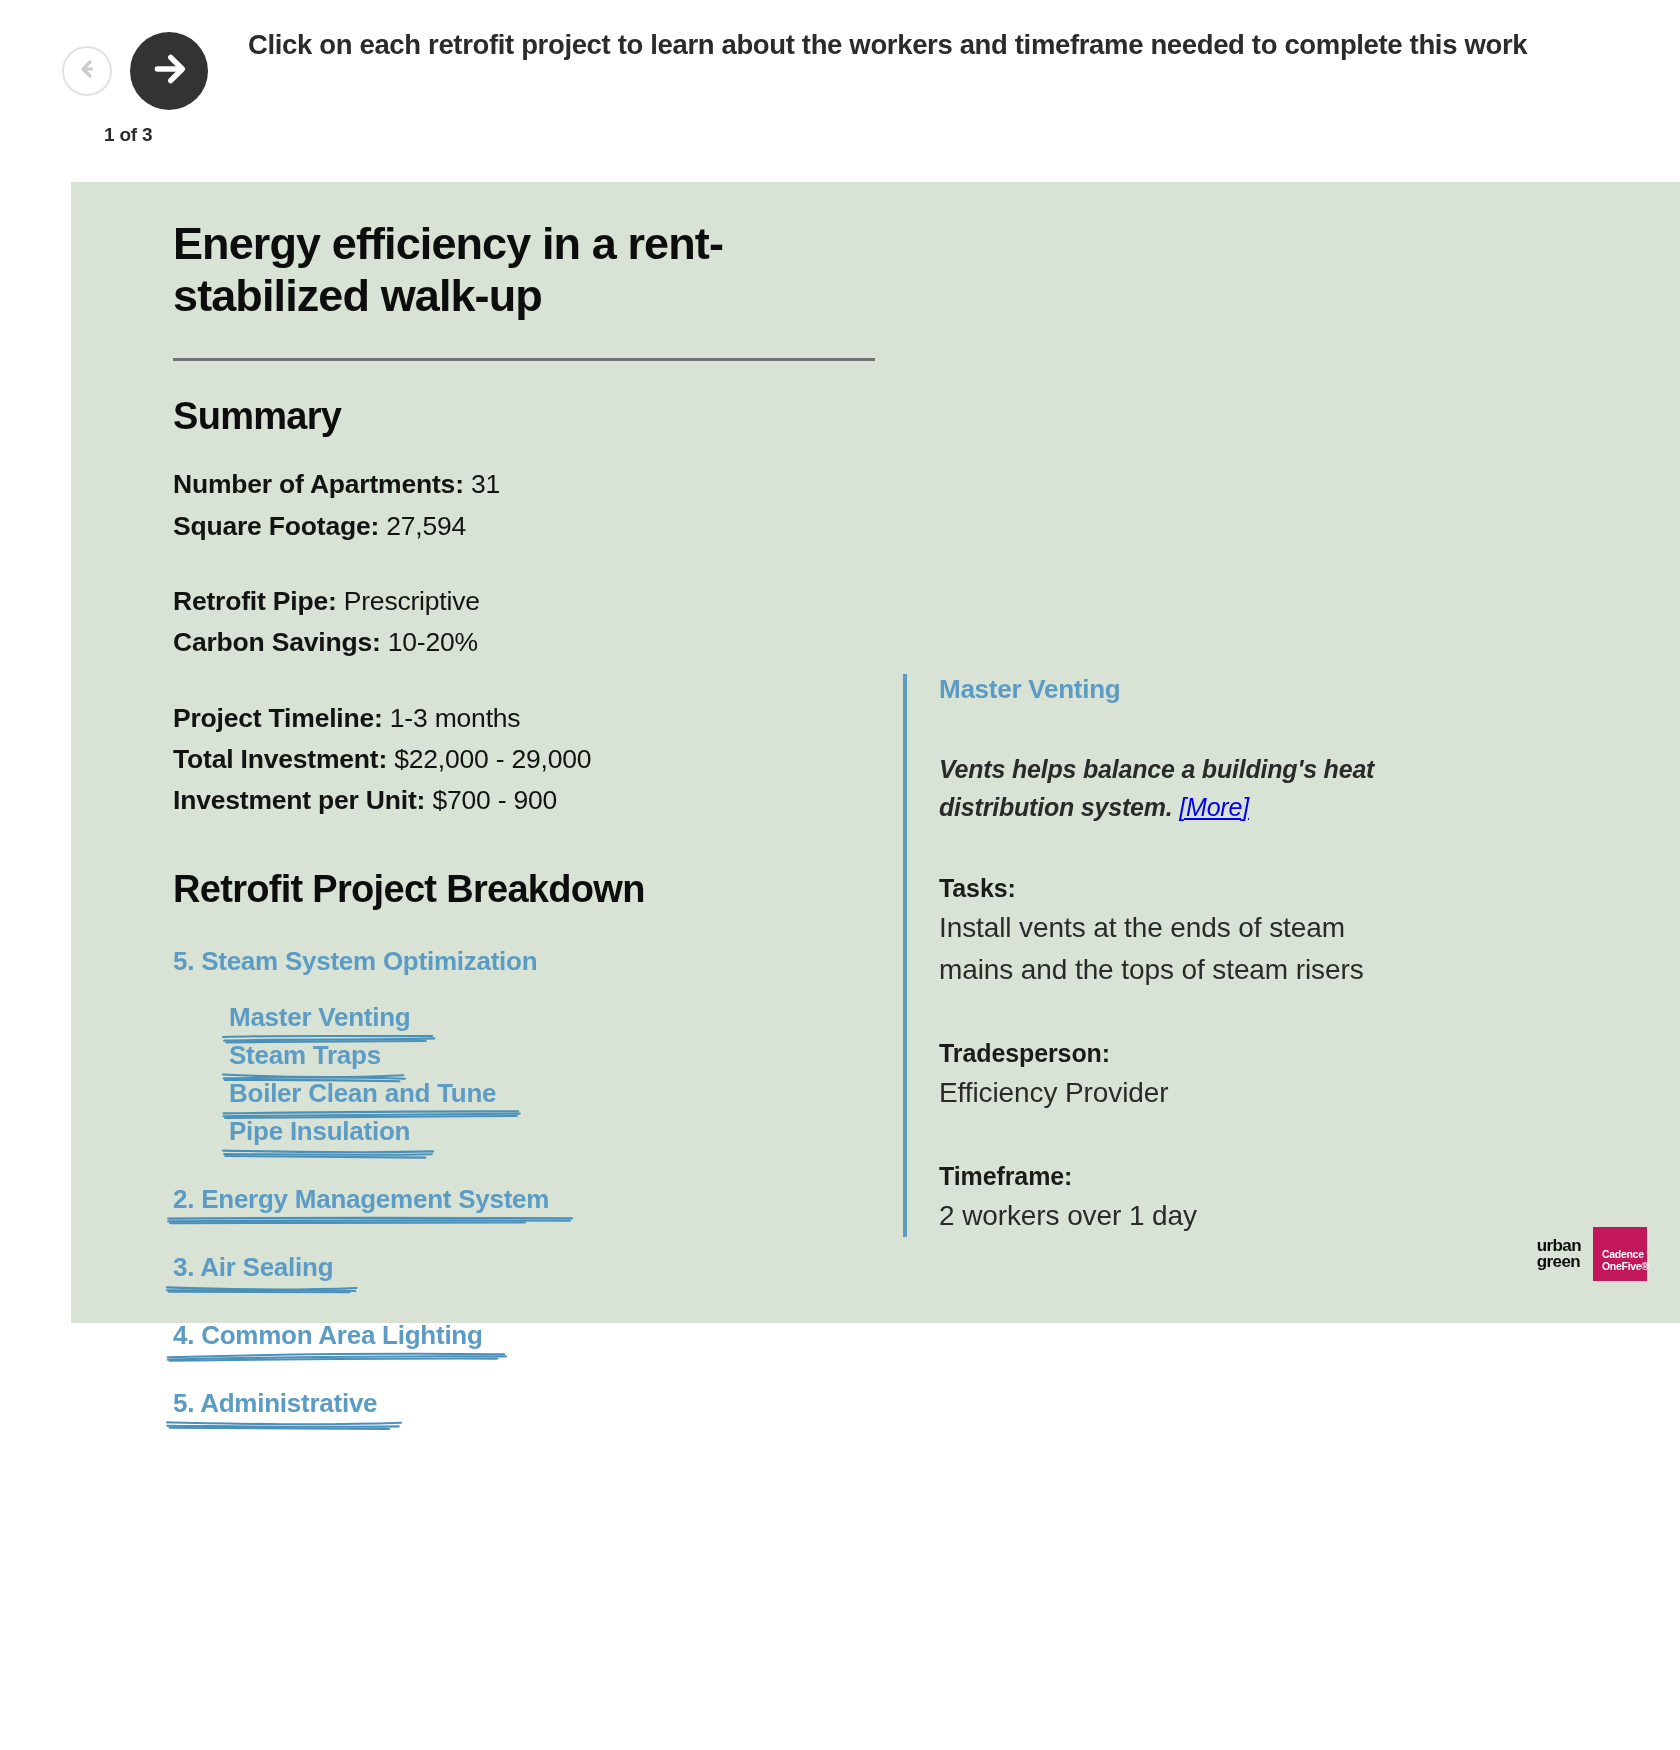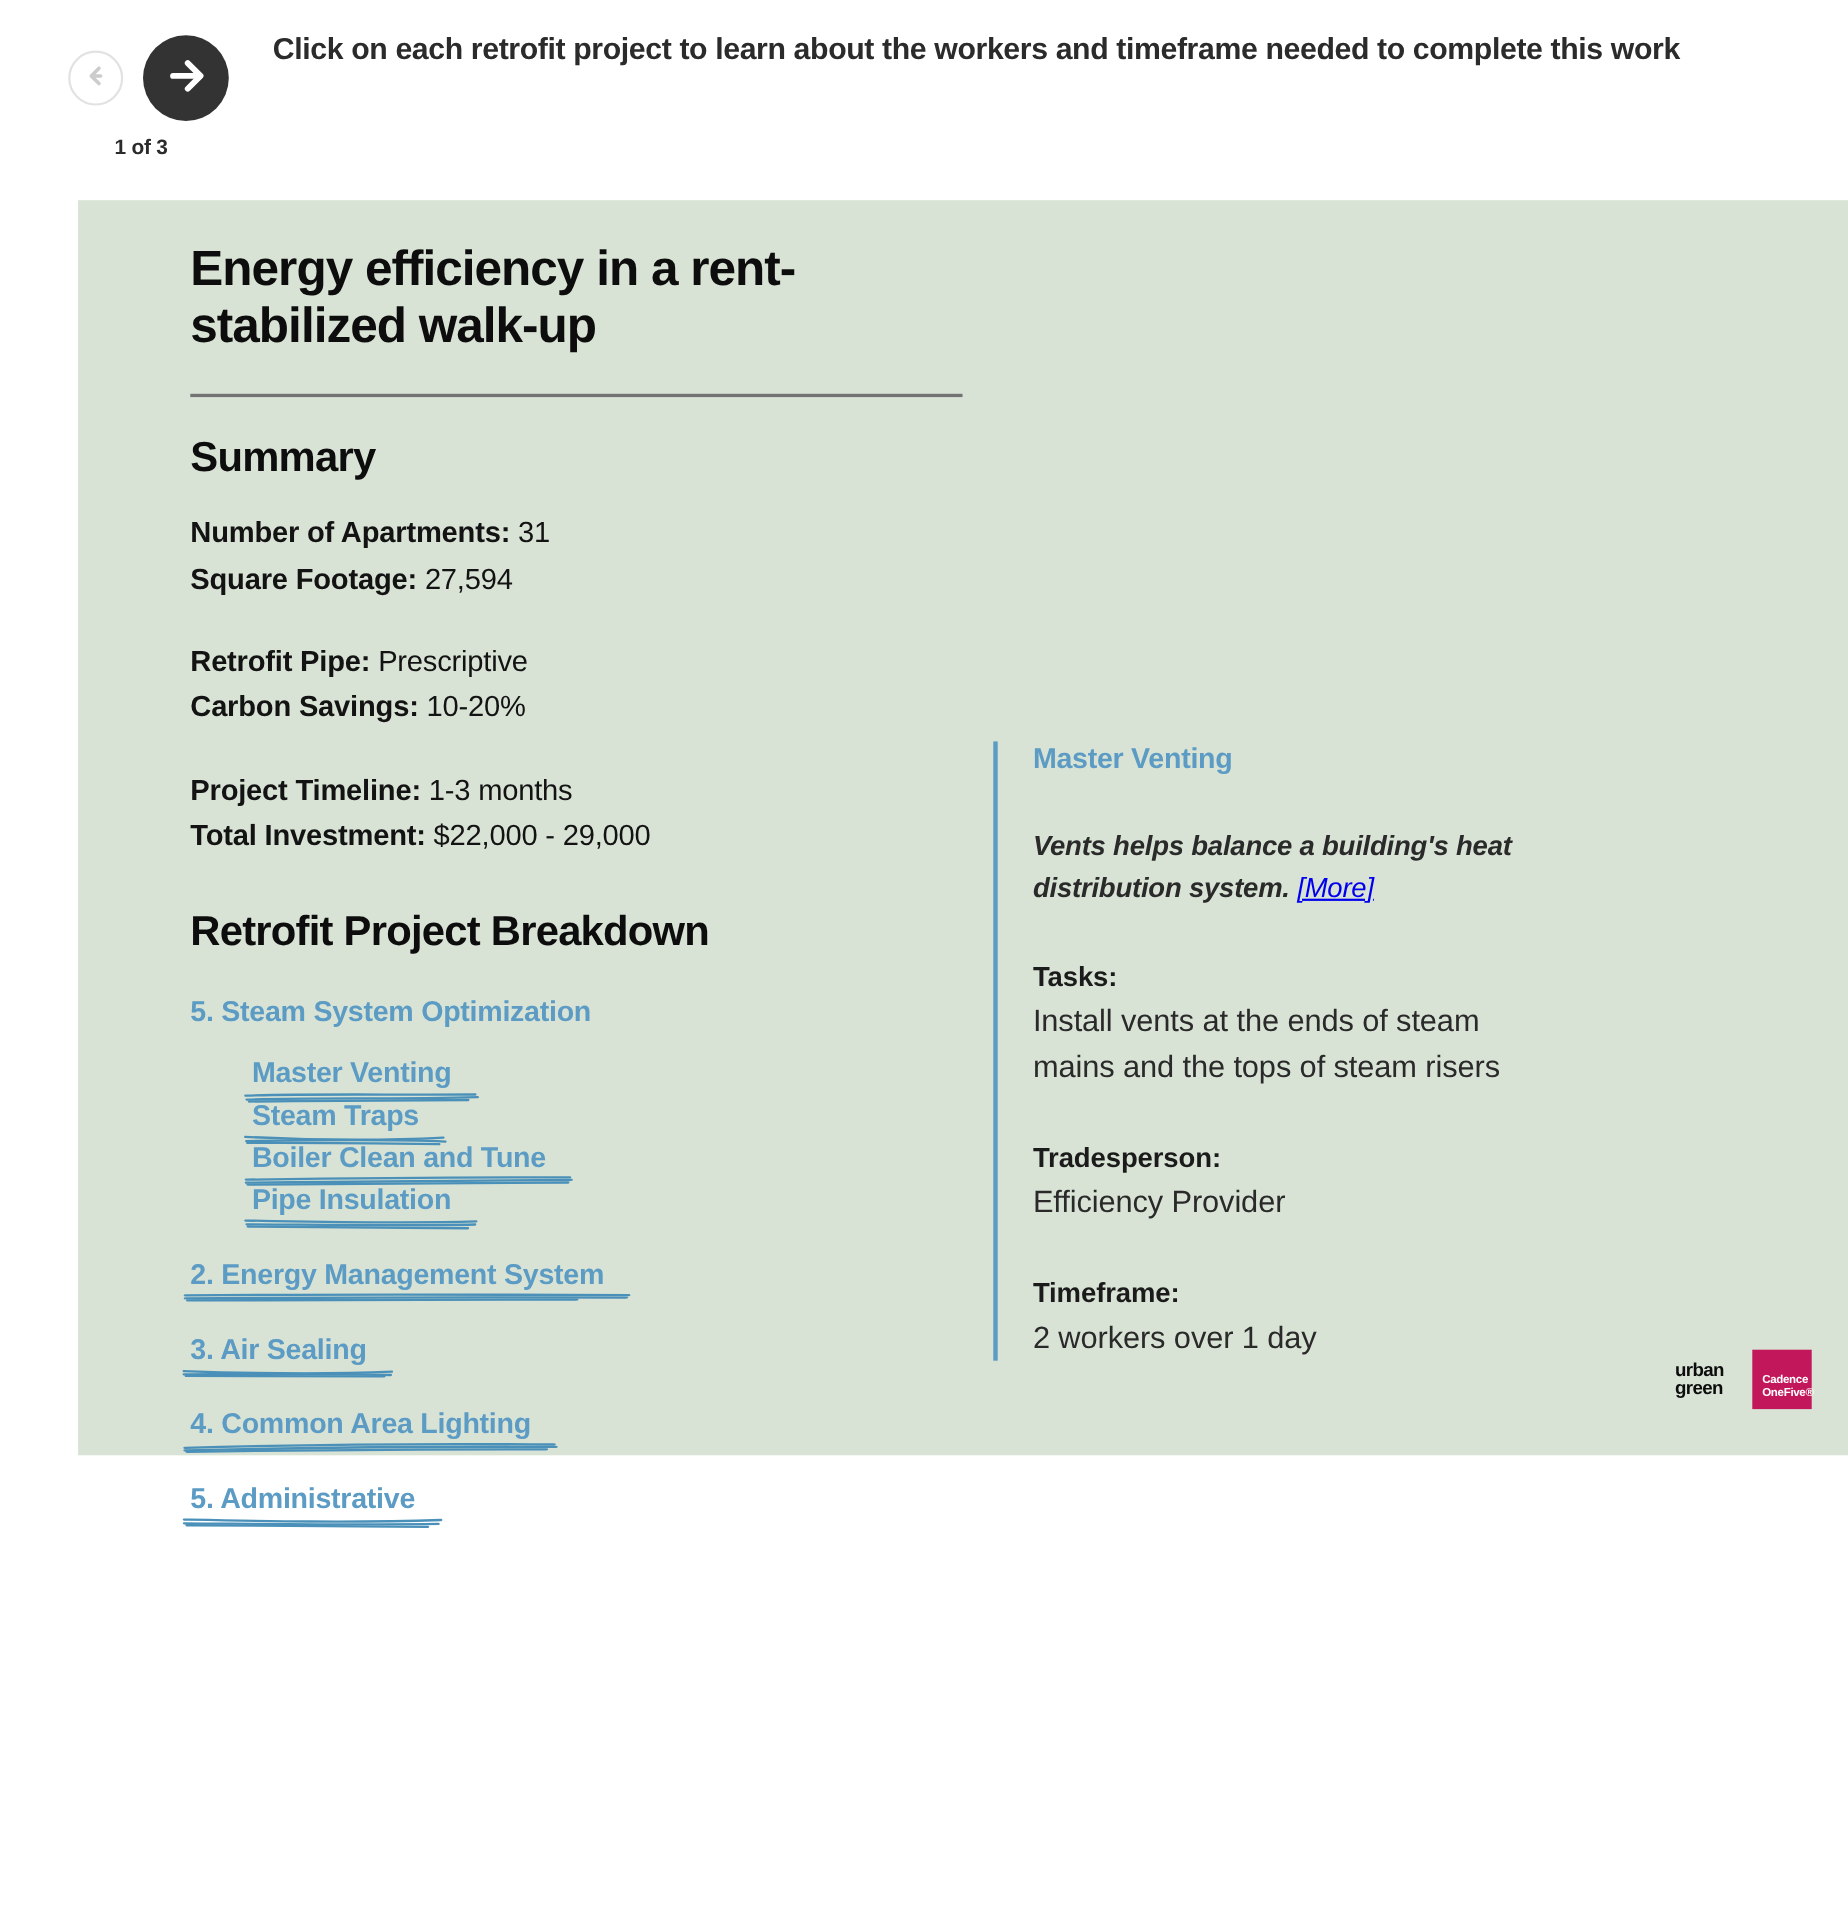--- a/index.html
+++ b/index.html
@@ -189,21 +189,21 @@
     color: #2a2a2a;
     letter-spacing: -0.1px;
   }
 
   
   .logos {
     position: absolute;
     right: 44px; bottom: 42px;
     display: flex;
     align-items: center;
-    gap: 26px;
+    gap: 12px;
   }
   .logo-ug {
     font-family: "Liberation Sans", sans-serif;
     font-size: 17px;
     font-weight: 700;
     line-height: 0.92;
     color: #0d0d0d;
     letter-spacing: -0.6px;
     text-align: left;
   }
@@ -284,20 +284,24 @@
 
     <div class="kv-group sp">
       <div class="kv">
         <b>Project Timeline:</b>
         <span>1-3 months</span>
       </div>
       <div class="kv">
         <b>Total Investment:</b>
         <span>$22,000 - 29,000</span>
       </div>
+      <div class="kv">
+        <b>Investment per Unit:</b>
+        <span>$700 - 900</span>
+      </div>
     </div>
 
     <div class="h2 breakdown">Retrofit Project Breakdown</div>
 
     <div class="proj-list">
 
       <div class="proj-row">
         <span class="proj">5. Steam System Optimization</span>
       </div>
 

